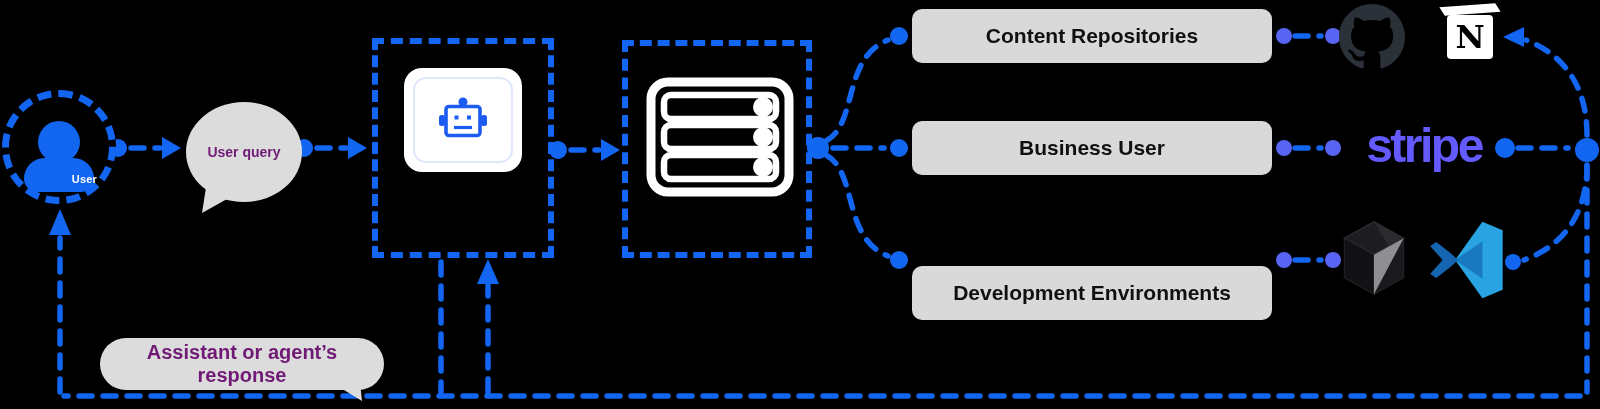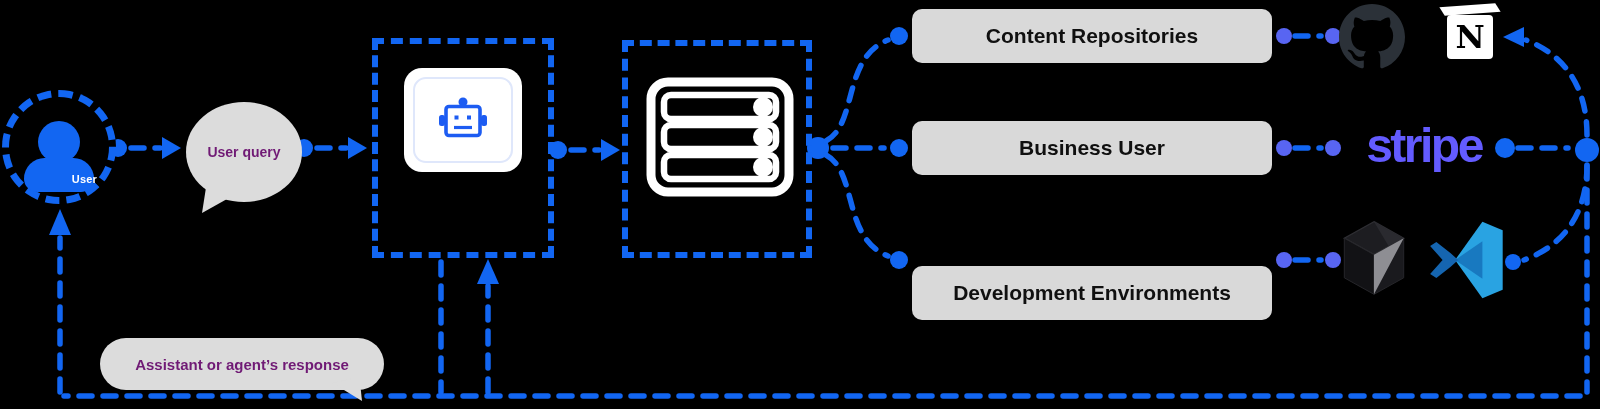--- a/index.html
+++ b/index.html
@@ -23,21 +23,21 @@
   .avatar .shoulders{position:absolute;left:50%;bottom:5px;transform:translateX(-50%);
           width:70px;height:34px;background:#1266F2;border-radius:34px 34px 22px 22px;}
   .avatar .user-label{position:absolute;left:0;right:12px;bottom:12px;text-align:right;
           color:#fff;font-size:11px;font-weight:bold;letter-spacing:.2px;}
   
   .bubble{position:absolute;background:#DCDCDC;color:#701a75;font-weight:bold;
           display:flex;align-items:center;justify-content:center;text-align:center;}
   .bubble-query{left:186px;top:102px;width:116px;height:100px;border-radius:50%;font-size:14px;}
   .bubble-query .tail{position:absolute;left:16px;bottom:-11px;width:34px;height:26px;background:#DCDCDC;
           clip-path:polygon(0% 100%, 12% 0%, 96% 30%);}
-  .bubble-response{left:100px;top:338px;width:284px;height:52px;border-radius:26px;font-size:15px;}
+  .bubble-response{left:100px;top:338px;width:284px;height:52px;border-radius:26px;font-size:20px;}
   .bubble-response .tail{position:absolute;right:22px;bottom:-11px;width:32px;height:24px;background:#DCDCDC;
           clip-path:polygon(100% 100%, 8% 25%, 92% 0%);}
   
   .robot-card{position:absolute;left:404px;top:68px;width:118px;height:104px;background:#fff;border-radius:18px;}
   .robot-card .inner{position:absolute;left:9px;top:9px;right:9px;bottom:9px;
           border:2px solid #DFE7FB;border-radius:13px;display:flex;align-items:center;justify-content:center;}
   
   .service-box{position:absolute;left:912px;width:360px;height:54px;background:#D9D9D9;border-radius:10px;
           display:flex;align-items:center;justify-content:center;
           color:#101010;font-size:21px;font-weight:bold;}

